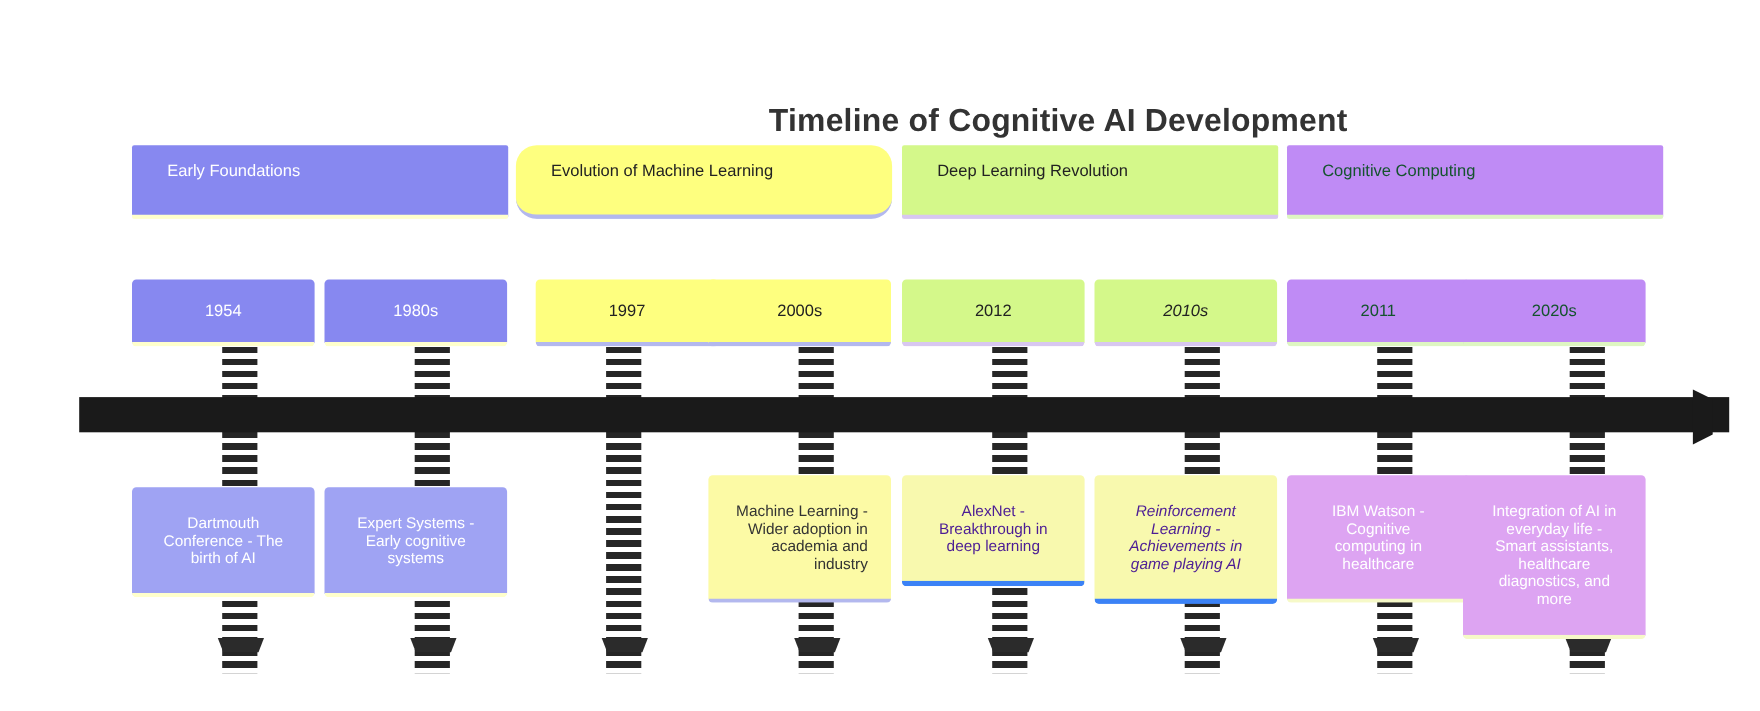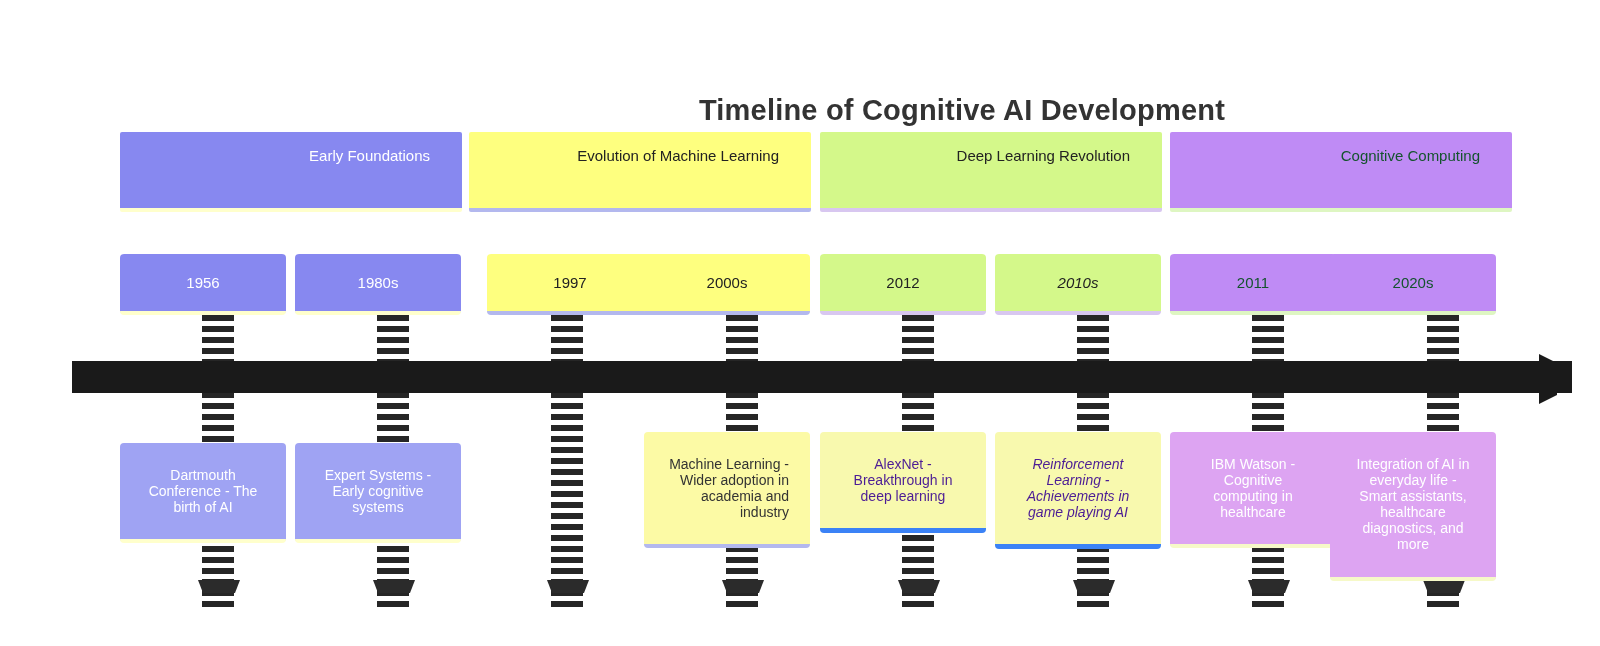--- a/index.html
+++ b/index.html
@@ -11,22 +11,22 @@
   }
 
   .title {
     position:absolute; top:46px; left:930px; transform:translateX(-50%);
     font-size:29px; font-weight:700; color:#333333; white-space:nowrap;
     letter-spacing:0.2px;
   }
 
   
   .section {
-    position:absolute; top:100px; width:342px; height:80px;
-    text-align:right; padding-top:15px; font-size:15px;
+    position:absolute; top:100px; width:342px; height:67px;
+    text-align:left; padding-top:15px; font-size:15px;
     border-radius:2px; z-index:2;
   }
 
   
   .period {
     position:absolute; top:222px; width:166px; height:61px;
     display:flex; align-items:center; justify-content:center;
     font-size:15px; border-radius:4px; z-index:2;
   }
 
@@ -72,21 +72,21 @@
     border-top:13px solid #2b2b2b;
     border-left:5px solid transparent;
     border-right:5px solid transparent;
   }
 
   
   .c0 { left:88px; }   .c1 { left:263px; }
   .c2 { left:455px; }  .c3 { left:612px;text-align:right; }
   .c4 { left:788px; }  .c5 { left:963px;font-style:italic; }
   .c6 { left:1138px; } .c7 { left:1298px; }
-  .s0 { left:88px; } .s1 { left:437px; } .s2 { left:788px; } .s3 { left:1138px; }
+  .s0 { left:88px; } .s1 { left:437px;border-radius:19px; } .s2 { left:788px; } .s3 { left:1138px; }
   .d0 { left:170px; } .d1 { left:345px; } .d2 { left:519px; } .d3 { left:694px; }
   .d4 { left:870px; } .d5 { left:1045px; } .d6 { left:1220px; } .d7 { left:1395px; }
 </style>
 </head>
 <body>
 
 <div class="canvas">
 
   <div class="title">Timeline of Cognitive AI Development</div>
 
@@ -126,21 +126,21 @@
     </div>
   <div class="dline d7">
       <div class="dline-arrow"></div>
     </div>
 
   <div class="axis">
     <div class="axis-arrow"></div>
   </div>
 
   <div class="period c0 f-purple">
-      <span>1956</span>
+      <span>1954</span>
     </div>
   <div class="period c1 f-purple">
       <span>1980s</span>
     </div>
   <div class="period c2 f-yellow">
       <span>1997</span>
     </div>
   <div class="period c3 f-yellow">
       <span>2000s</span>
     </div>

